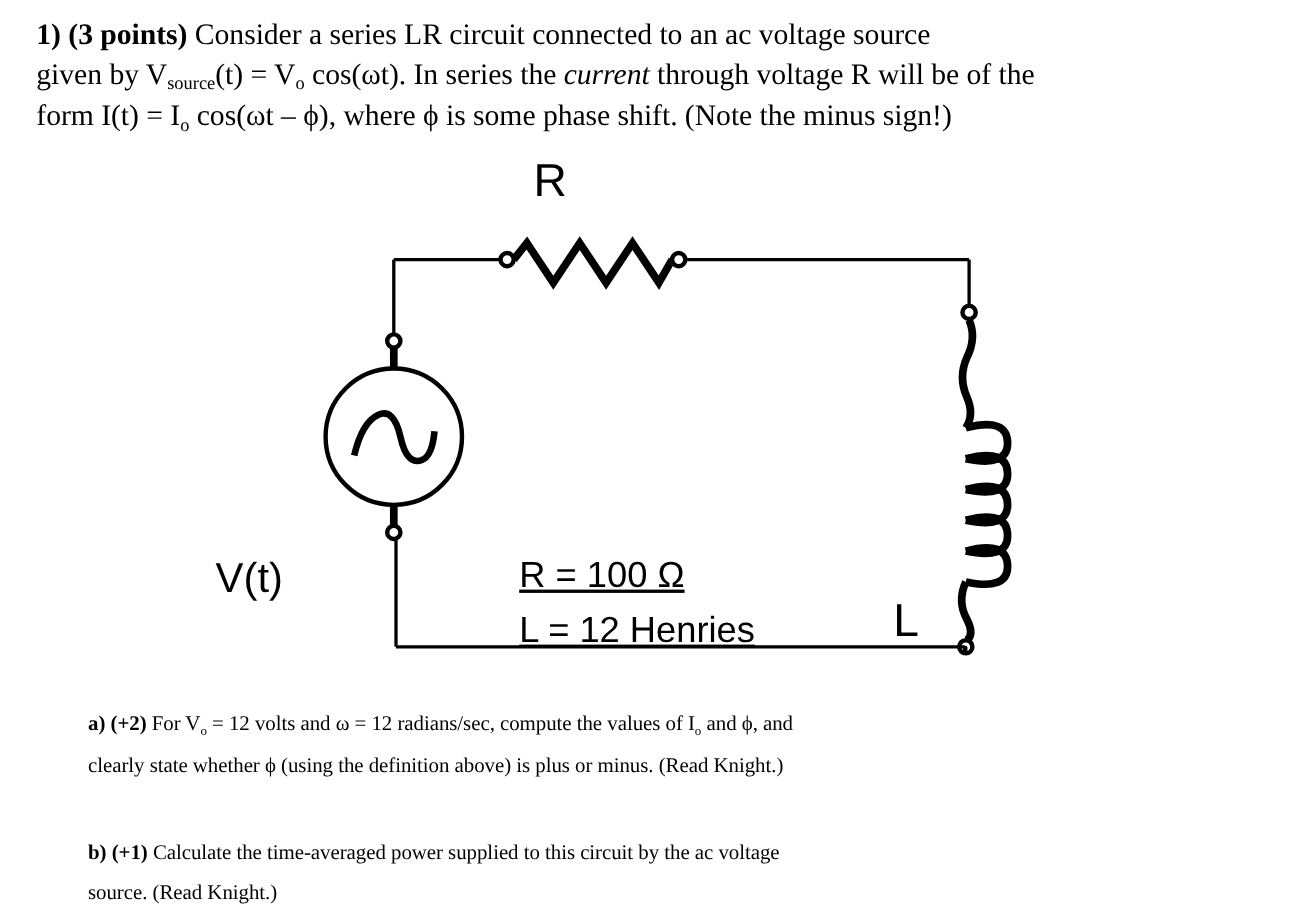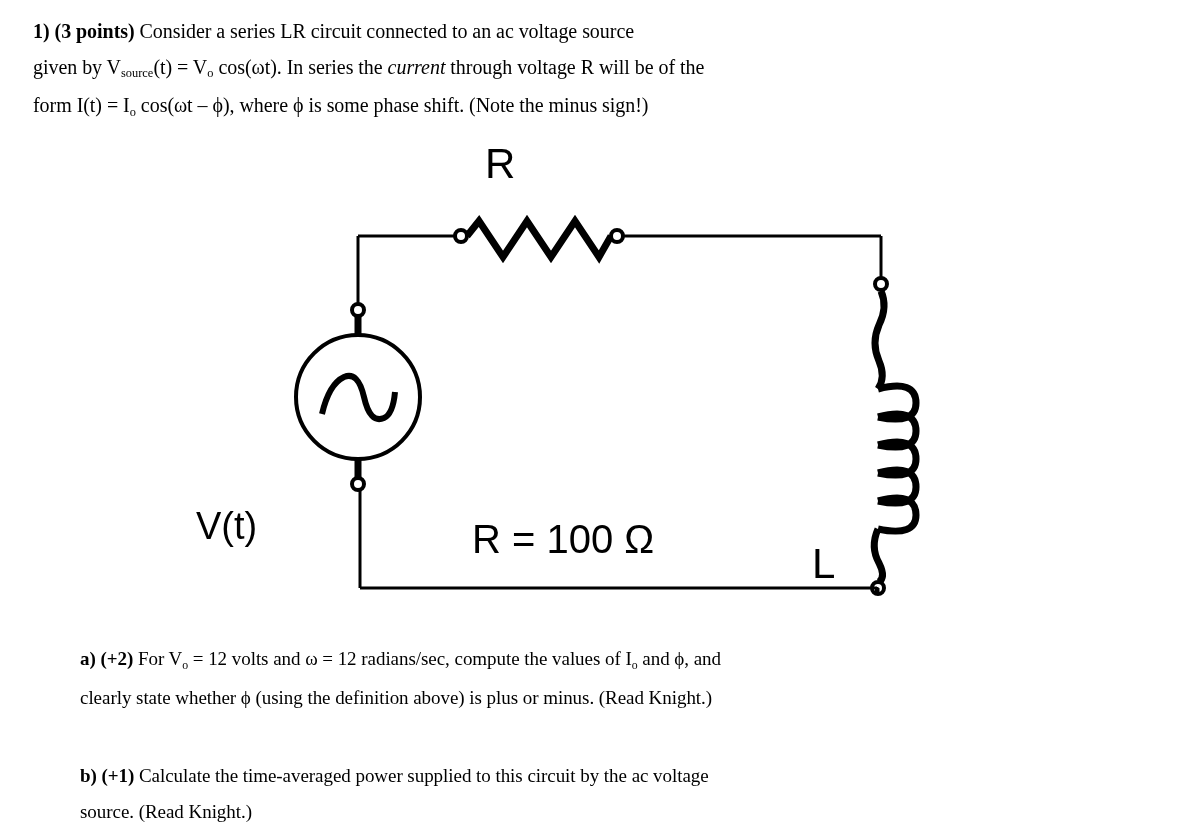--- a/index.html
+++ b/index.html
@@ -15,21 +15,21 @@
     font-family: "Liberation Serif", "DejaVu Serif", serif;
     color: #000000;
   }
 
   
   #problem-statement {
     position: absolute;
     left: 33px;
     top: 14px;
     width: 1130px;
-    font-size: 20px;
+    font-size: 27px;
     line-height: 35.5px;
     letter-spacing: -0.05px;
   }
   #problem-statement .para-line { white-space: nowrap; }
   .bold { font-weight: bold; }
   .ital { font-style: italic; }
   sub.sub {
     font-size: 0.62em;
     vertical-align: baseline;
     position: relative;
@@ -53,21 +53,21 @@
   .lbl-sans {
     position: absolute;
     font-family: "Liberation Sans", "DejaVu Sans", sans-serif;
     color: #000000;
     line-height: 1;
     white-space: nowrap;
   }
   #label-R-top   { left: 485px; top: 8px;   font-size: 42px; }
   #label-Vt      { left: 196px; top: 372px; font-size: 38px; }
   #label-L-ind   { left: 812px; top: 408px; font-size: 42px; }
-  #values-block  { left: 472px; top: 379px; font-size: 40px; line-height: 50px; }
+  #values-block  { left: 472px; top: 363px; font-size: 33px; line-height: 50px; text-decoration: underline; }
 
   
   .subq {
     position: absolute;
     font-size: 19px;
     line-height: 35.5px;
     letter-spacing: -0.05px;
   }
   #subq-a { left: 80px; top: 641px; width: 1098px; }
   #subq-b { left: 80px; top: 730px; width: 1098px; margin-top: 28px; }
@@ -200,20 +200,21 @@
       <path d="M877 459 L877 453" stroke-width="3"></path>
     </g>
   </svg>
 
   <div class="lbl-sans" id="label-R-top">R</div>
   <div class="lbl-sans" id="label-Vt">V(t)</div>
   <div class="lbl-sans" id="label-L-ind">L</div>
 
   <div class="lbl-sans" id="values-block">
     <div>R = 100 Ω</div>
+    <div>L = 12 Henries</div>
   </div>
 </div>
 
 <div class="subq" id="subq-a">
   <div class="para-line"><span class="bold">a)</span> <span class="bold">(+2)</span><span> For V</span><sub class="sub">o</sub><span> = 12 volts and ω = 12 radians/sec, compute the values of I</span><sub class="sub">o</sub><span> and ϕ, and</span></div>
   <div class="para-line">clearly state whether ϕ (using the definition above) is plus or minus. (Read Knight.)</div>
 </div>
 
 <div class="subq" id="subq-b">
   <div class="para-line"><span class="bold">b)</span> <span class="bold">(+1)</span><span> Calculate the time-averaged power supplied to this circuit by the ac voltage</span></div>

